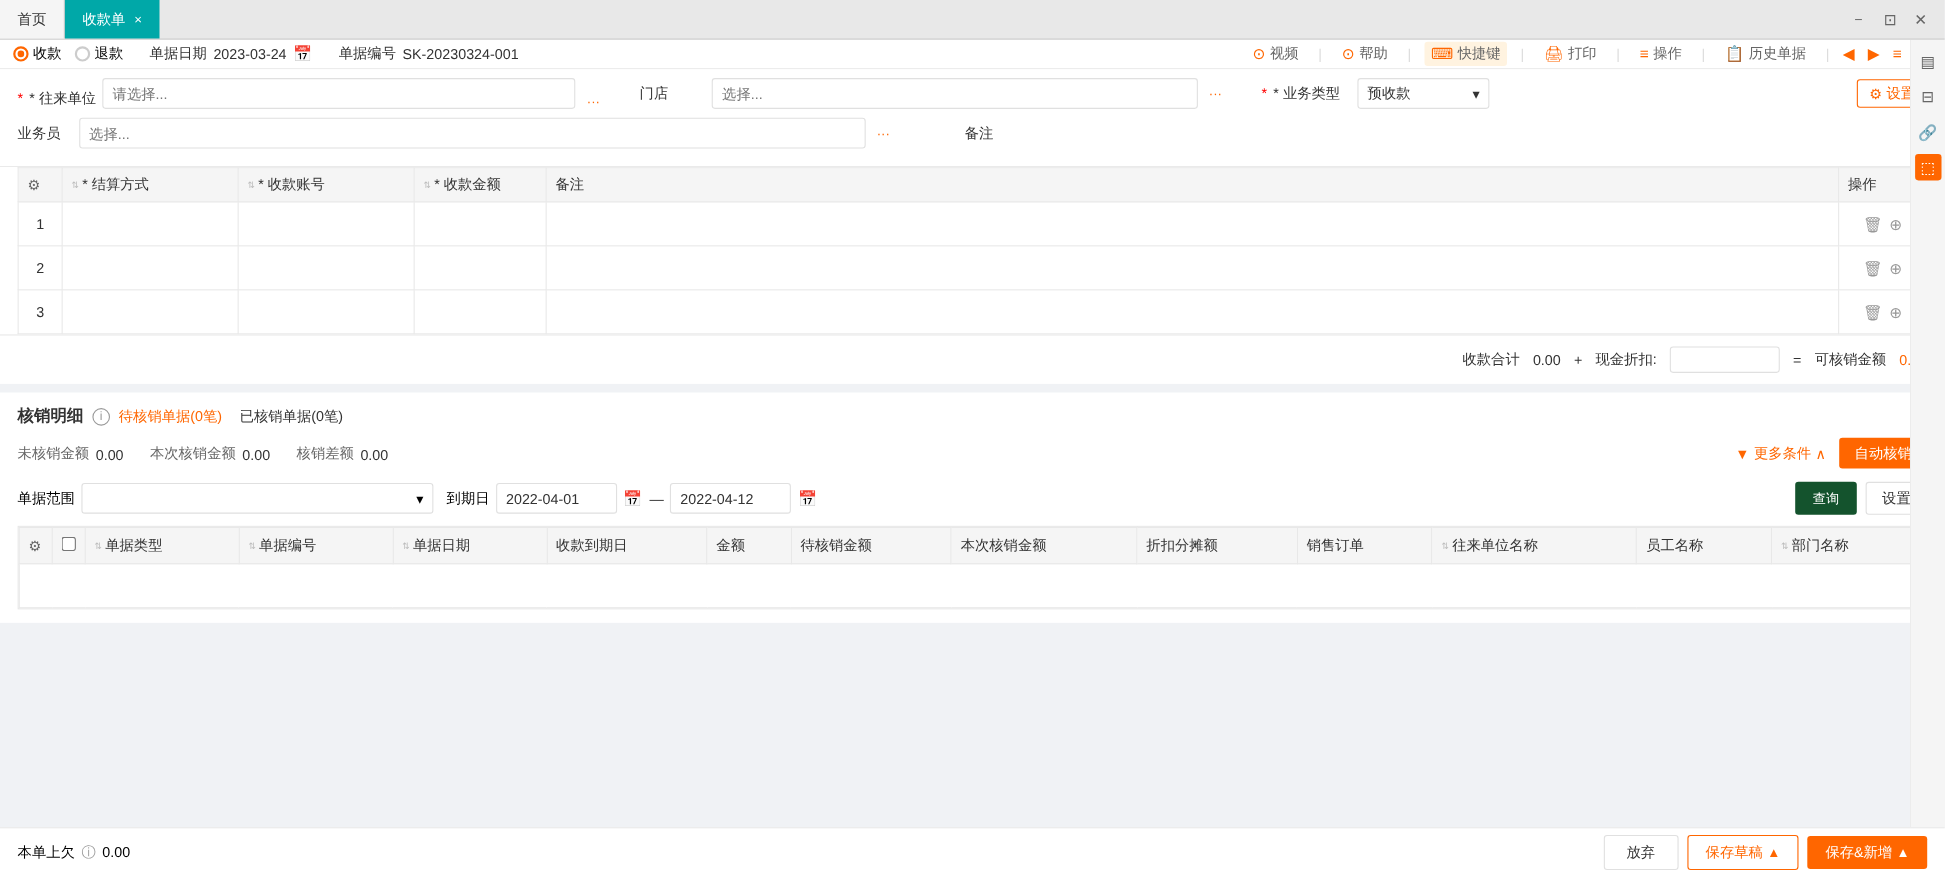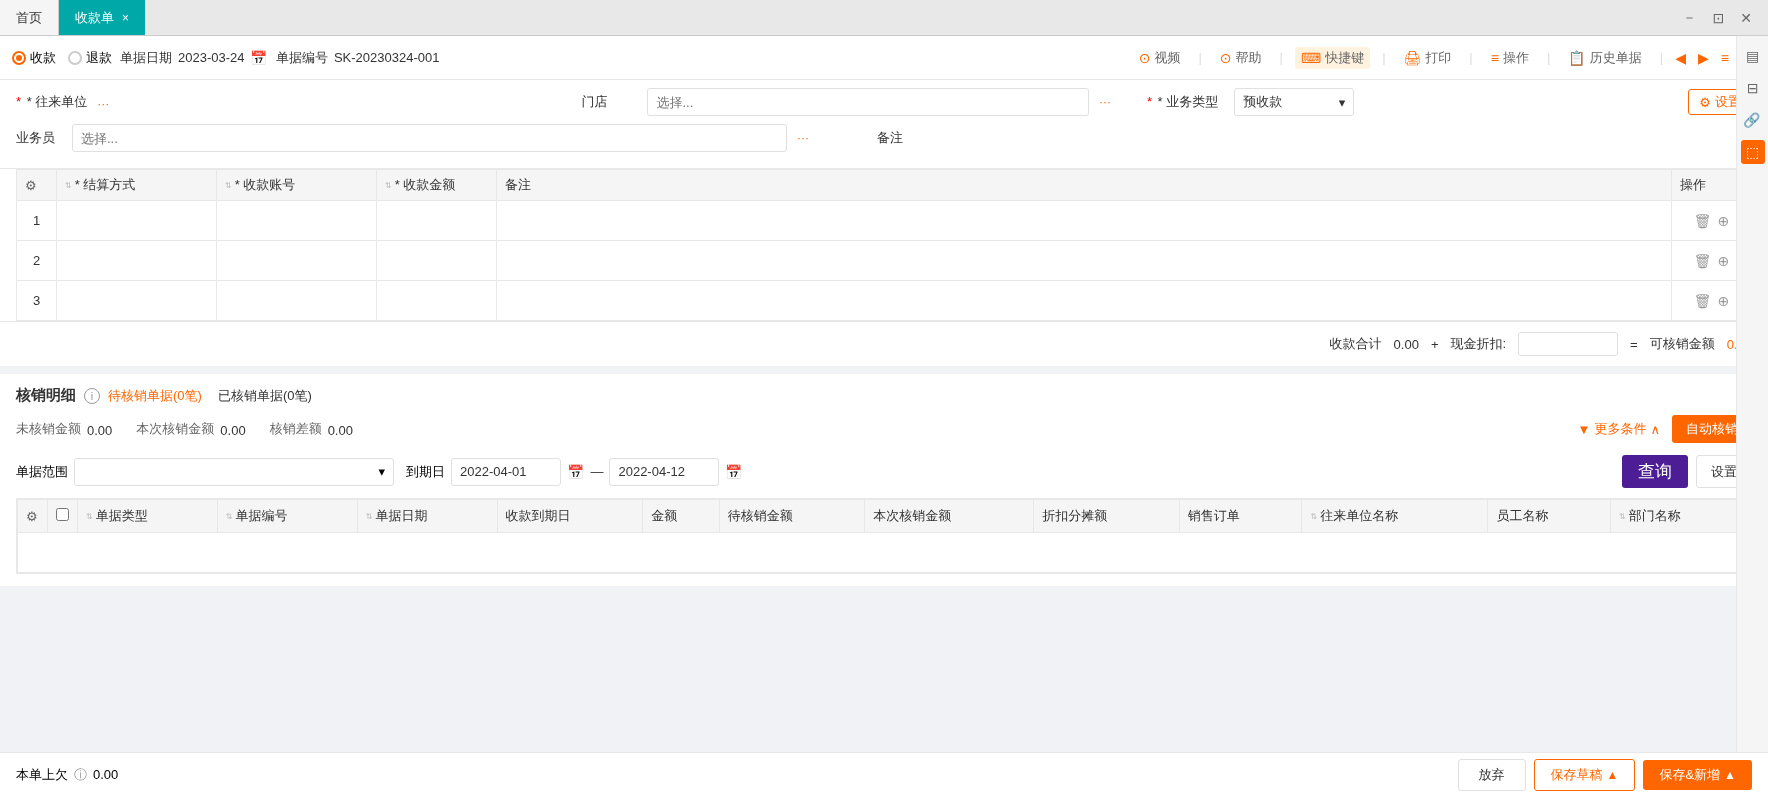--- a/index.html
+++ b/index.html
@@ -23,21 +23,21 @@
       margin-left: auto; display: flex; align-items: center; gap: 8px; padding-right: 12px;
     }
     .win-btn { cursor: pointer; color: #666; font-size: 14px; padding: 0 4px; }
 
     
     .main-wrapper { background: #fff; margin: 0; }
 
     
     .top-toolbar {
       display: flex; align-items: center; padding: 6px 12px; background: #fff;
-      border-bottom: 1px solid #e8e8e8; gap: 8px; height: 44px;
+      border-bottom: 1px solid #e8e8e8; gap: 24px; height: 27px;
     }
     .radio-group { display: flex; align-items: center; gap: 12px; }
     .radio-item { display: flex; align-items: center; gap: 4px; cursor: pointer; }
     .radio-circle {
       width: 14px; height: 14px; border-radius: 50%; border: 2px solid #ccc;
       display: flex; align-items: center; justify-content: center;
     }
     .radio-circle.active { border-color: #f60; }
     .radio-dot { width: 6px; height: 6px; border-radius: 50%; background: #f60; }
 
@@ -148,22 +148,22 @@
     }
     .date-icon { color: #f60; cursor: pointer; font-size: 14px; }
     .date-sep { color: #333; }
 
     .range-select {
       flex: 1; height: 28px; border: 1px solid #e0e0e0; border-radius: 3px;
       padding: 0 8px; background: #fff; cursor: pointer; display: flex;
       align-items: center; justify-content: space-between; max-width: 360px;
     }
     .query-btn {
-      background: #4c1d95; color: #fff; border: none; border-radius: 3px;
-      padding: 5px 16px; cursor: pointer; font-size: 17px;
+      background: #14532d; color: #fff; border: none; border-radius: 3px;
+      padding: 5px 16px; cursor: pointer; font-size: 12px;
     }
     .settings-btn2 {
       background: #fff; border: 1px solid #e0e0e0; border-radius: 3px;
       padding: 5px 14px; cursor: pointer; font-size: 13px; color: #333;
     }
 
     
     .verify-table-area { border: 1px solid #e8e8e8; }
     .verify-table { width: 100%; border-collapse: collapse; }
     .verify-table th {
@@ -297,20 +297,21 @@
     </div>
   </div>
 
   <div class="form-area">
     <div class="form-row">
       <div class="form-field" style="flex: 2; align-items: flex-end;">
         <span class="field-label">
           <span style="color:#f00;">*</span>
           <span style="margin-left:2px;">* 往来单位</span>
         </span>
+        <input class="field-input" placeholder="请选择..." style="">
         <span class="field-more">···</span>
       </div>
       <div style="width: 32px;"></div>
       <div class="form-field" style="flex: 2;">
         <span class="field-label">门店</span>
         <input class="field-input" placeholder="选择..." style="">
         <span class="field-more">···</span>
       </div>
       <div style="width: 32px;"></div>
       <div class="form-field" style="flex: 2; gap: 16px;">

